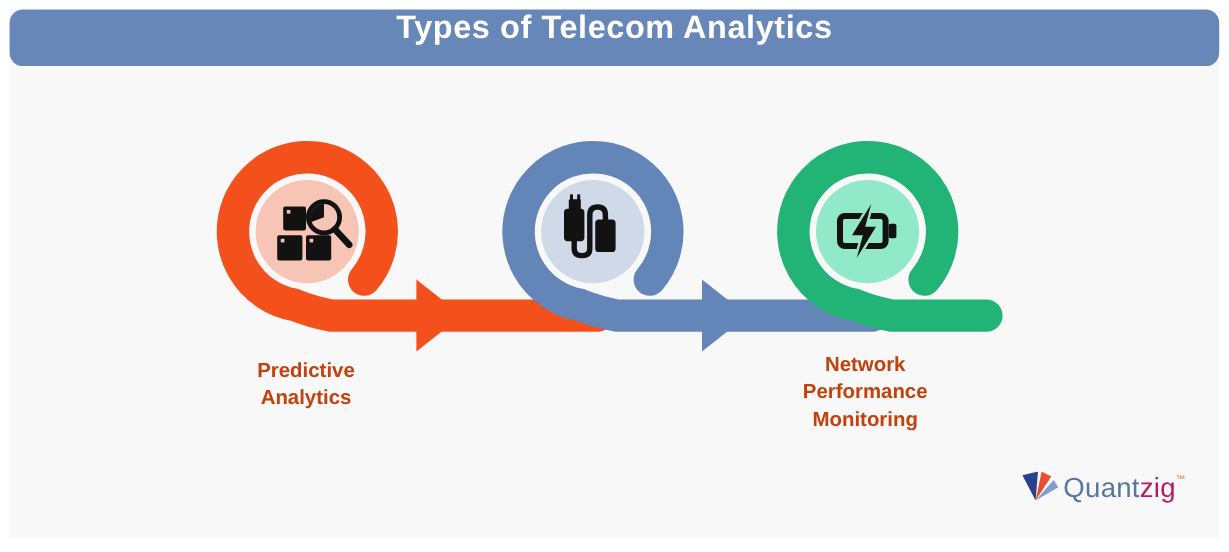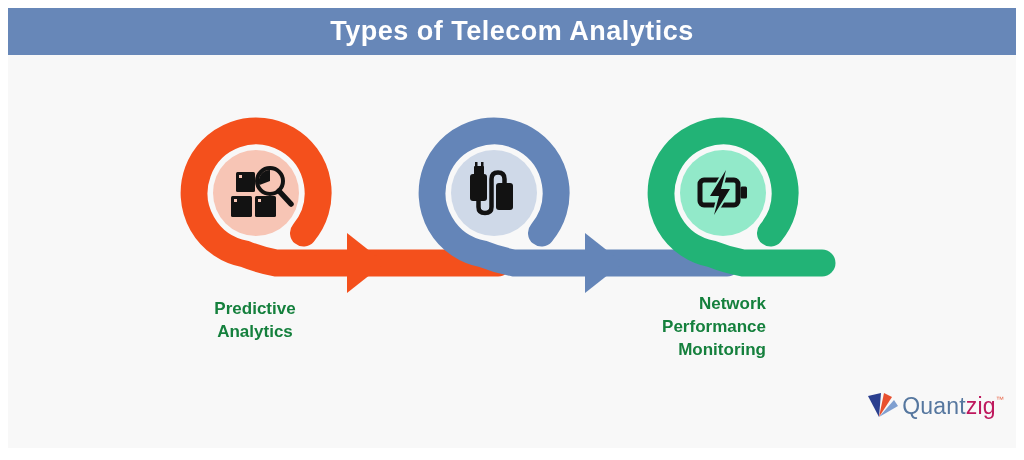--- a/index.html
+++ b/index.html
@@ -4,35 +4,35 @@
 <style>
   html,body{margin:0;padding:0;background:#ffffff;}
   #stage{
     position:relative;width:1024px;height:460px;overflow:hidden;
     font-family:"Liberation Sans","DejaVu Sans",sans-serif;
     background:#ffffff;
   }
   .card{position:absolute;left:8px;top:8px;width:1008px;height:440px;background:#f8f8f8;}
   .header-bar{
     position:absolute;left:8px;top:8px;width:1008px;height:47px;
-    background:#6787b8;display:flex;align-items:center;justify-content:center;z-index:3;
+    background:#6787b8;display:flex;justify-content:center;z-index:3;border-radius:11px;
   }
   .header-title{
     color:#ffffff;font-size:27px;font-weight:bold;letter-spacing:.5px;
   }
   #loops{position:absolute;left:0;top:0;z-index:1;}
   .item-label{
     position:absolute;top:298px;z-index:2;text-align:center;
-    font-size:17px;font-weight:bold;color:#15803d;line-height:1.35;
+    font-size:17px;font-weight:bold;color:#c2410c;line-height:1.35;
   }
   .label-1{left:195px;width:120px;}
   .label-2{left:429px;width:130px;}
-  .label-3{left:636px;width:130px;top:293px;text-align:right;}
+  .label-3{left:656px;width:130px;top:293px;}
   .brand{
-    position:absolute;right:20px;top:393px;z-index:2;display:flex;align-items:flex-start;gap:4px;
+    position:absolute;right:36px;top:393px;z-index:2;display:flex;align-items:flex-start;gap:4px;
   }
   .brand-text{font-size:23px;font-weight:500;letter-spacing:.2px;display:flex;align-items:flex-start;}
   .brand-prefix{color:#56779f;}
   .brand-suffix{color:#be185d;}
   .brand-tm{font-size:8px;color:#e8684a;margin-top:2px;}
 </style>
 </head>
 <body>
 
 <div id="stage">

